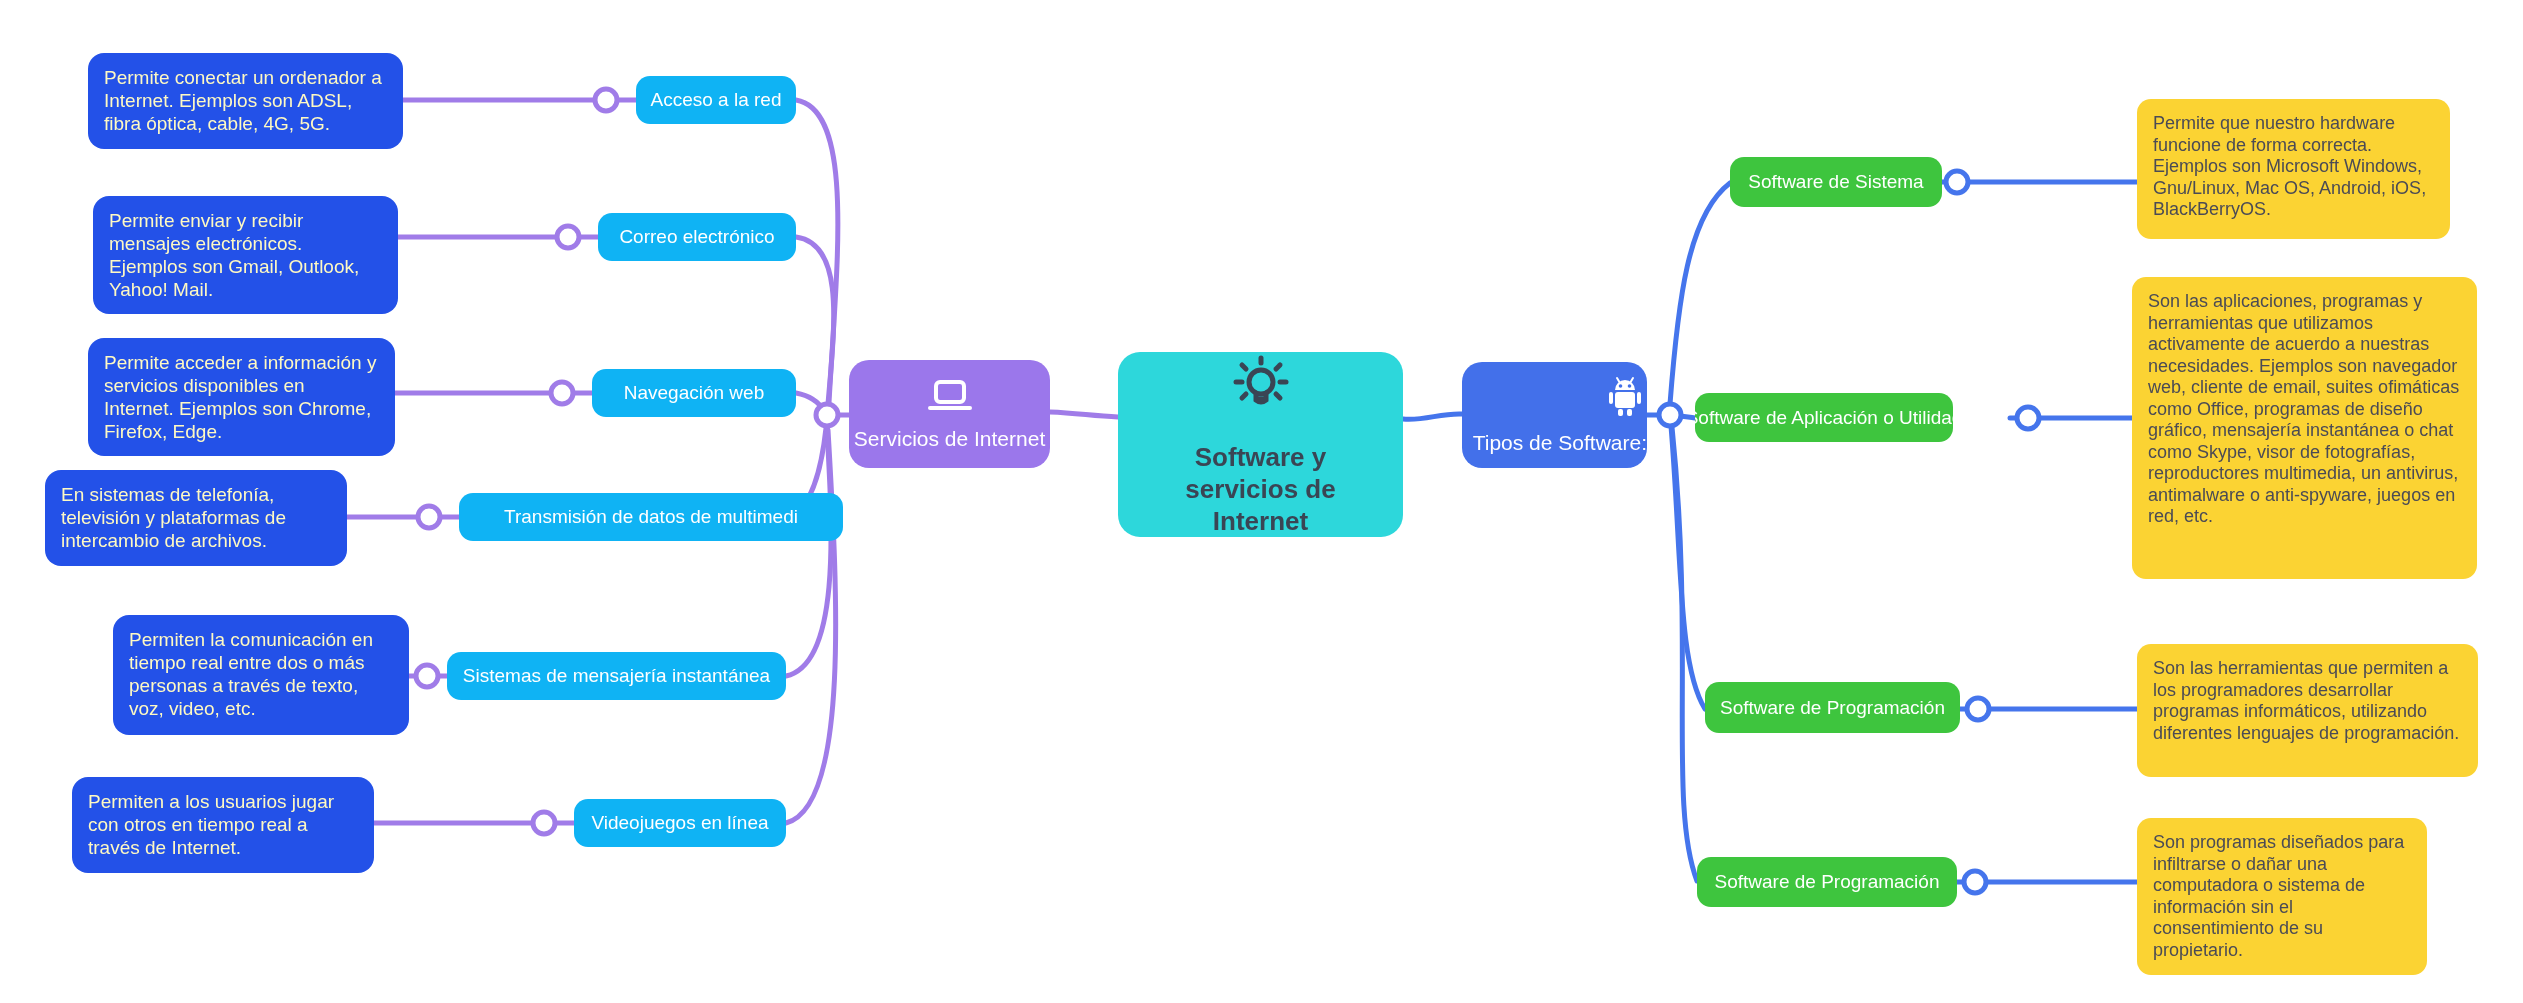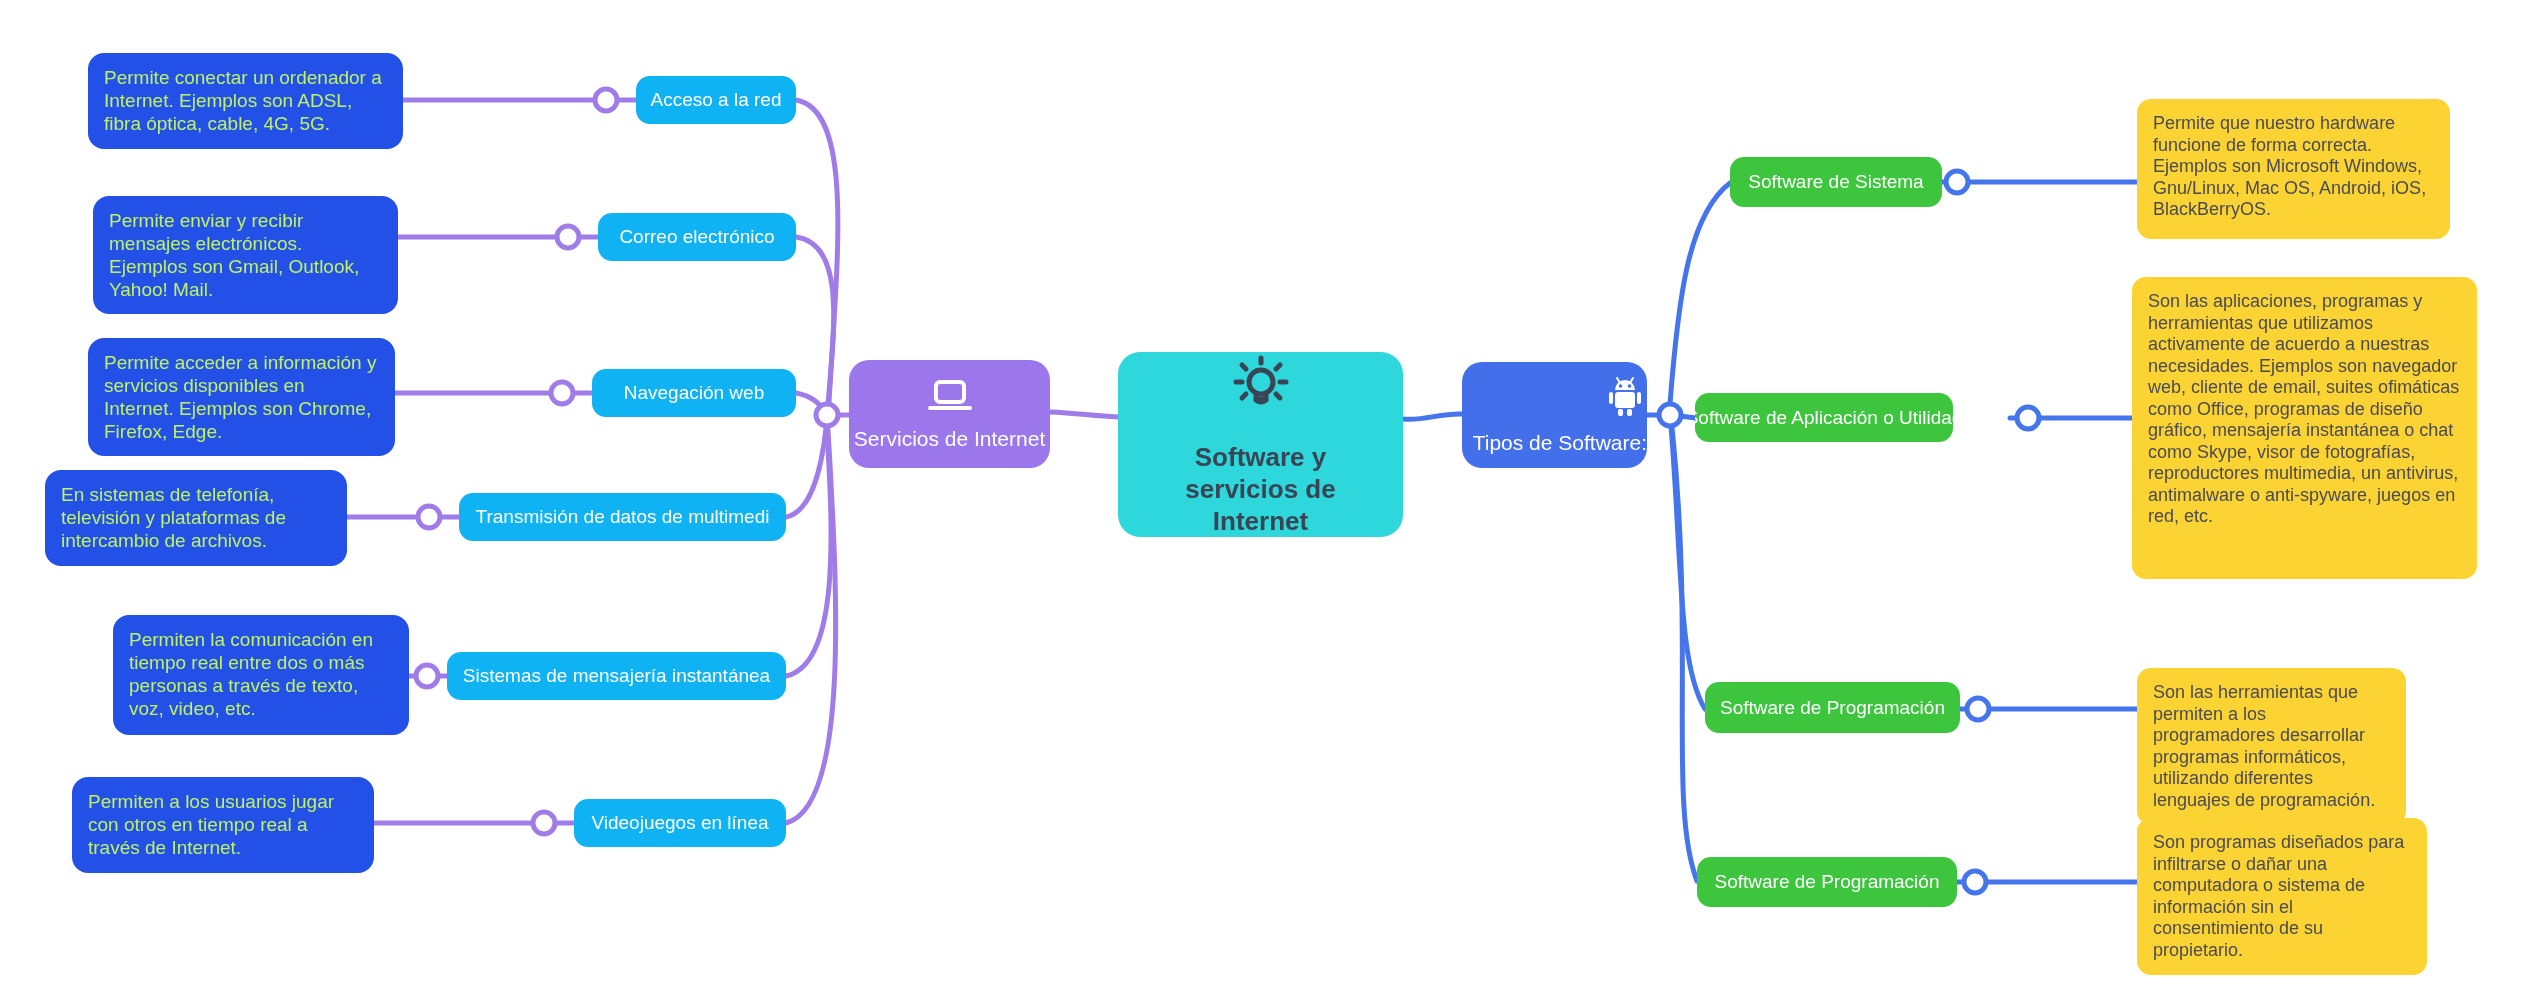--- a/index.html
+++ b/index.html
@@ -3,21 +3,21 @@
 <meta charset="utf-8">
 <style>
   html,body{margin:0;padding:0;background:#ffffff;}
   body{width:2523px;height:1003px;position:relative;overflow:hidden;
        font-family:"Liberation Sans", sans-serif;}
   #canvas{position:absolute;inset:0;width:2523px;height:1003px;}
   svg.wires{position:absolute;left:0;top:0;z-index:1;}
   .node{position:absolute;z-index:2;box-sizing:border-box;}
 
   
-  .note-blue{background:#2351e8;color:#bef264;border-radius:16px;
+  .note-blue{background:#2351e8;color:#fef9c3;border-radius:16px;
              padding:13px 16px;font-size:19px;line-height:23px;font-weight:500;
              text-align:left;}
   
   .topic{background:#0fb3f4;color:#ffffff;border-radius:14px;
          display:flex;align-items:center;justify-content:center;
          font-size:19px;font-weight:500;white-space:nowrap;overflow:hidden;}
   
   .branch-purple{background:#9b77eb;color:#ffffff;border-radius:20px;
          display:flex;flex-direction:column;align-items:center;justify-content:center;
          gap:8px;font-size:21px;font-weight:500;}
@@ -99,21 +99,21 @@
   <div class="node note-blue" style="left:88px;top:53px;width:315px;min-height:96px">Permite conectar un ordenador a Internet. Ejemplos son ADSL, fibra óptica, cable, 4G, 5G.</div>
   <div class="node note-blue" style="left:93px;top:196px;width:305px;min-height:93px">Permite enviar y recibir mensajes electrónicos. Ejemplos son Gmail, Outlook, Yahoo! Mail.</div>
   <div class="node note-blue" style="left:88px;top:338px;width:307px;min-height:112px">Permite acceder a información y servicios disponibles en Internet. Ejemplos son Chrome, Firefox, Edge.</div>
   <div class="node note-blue" style="left:45px;top:470px;width:302px;min-height:96px">En sistemas de telefonía, televisión y plataformas de intercambio de archivos.</div>
   <div class="node note-blue" style="left:113px;top:615px;width:296px;min-height:120px">Permiten la comunicación en tiempo real entre dos o más personas a través de texto, voz, video, etc.</div>
   <div class="node note-blue" style="left:72px;top:777px;width:302px;min-height:96px">Permiten a los usuarios jugar con otros en tiempo real a través de Internet.</div>
 
   <div class="node topic" style="left:636px;top:76px;width:160px;height:48px">Acceso a la red</div>
   <div class="node topic" style="left:598px;top:213px;width:198px;height:48px">Correo electrónico</div>
   <div class="node topic" style="left:592px;top:369px;width:204px;height:48px">Navegación web</div>
-  <div class="node topic" style="left:459px;top:493px;width:327px;height:48px">Transmisión de datos de multimedi</div>
+  <div class="node topic" style="left:459px;top:493px;width:384px;height:48px">Transmisión de datos de multimedi</div>
   <div class="node topic" style="left:447px;top:652px;width:339px;height:48px">Sistemas de mensajería instantánea</div>
   <div class="node topic" style="left:574px;top:799px;width:212px;height:48px">Videojuegos en línea</div>
 
   <div class="node branch-purple" style="left:849px;top:360px;width:201px;height:108px">
     <span>
       <svg width="48" height="36" viewBox="0 0 48 36">
         <rect x="10" y="4" width="28" height="20" rx="4" fill="none" stroke="#ffffff" stroke-width="4"></rect>
         <line x1="4" y1="30" x2="44" y2="30" stroke="#ffffff" stroke-width="4" stroke-linecap="round"></line>
       </svg>
     </span>
@@ -162,16 +162,16 @@
     <span>Tipos de Software:</span>
   </div>
 
   <div class="node gnode" style="left:1730px;top:157px;width:212px;height:50px">Software de Sistema</div>
   <div class="node gnode" style="left:1695px;top:393px;width:258px;height:49px">Software de Aplicación o Utilidad</div>
   <div class="node gnode" style="left:1705px;top:682px;width:255px;height:51px">Software de Programación</div>
   <div class="node gnode" style="left:1697px;top:857px;width:260px;height:50px">Software de Programación</div>
 
   <div class="node note-yellow" style="left:2137px;top:99px;width:313px;min-height:140px">Permite que nuestro hardware funcione de forma correcta. Ejemplos son Microsoft Windows, Gnu/Linux, Mac OS, Android, iOS, BlackBerryOS.</div>
   <div class="node note-yellow" style="left:2132px;top:277px;width:345px;min-height:302px">Son las aplicaciones, programas y herramientas que utilizamos activamente de acuerdo a nuestras necesidades. Ejemplos son navegador web, cliente de email, suites ofimáticas como Office, programas de diseño gráfico, mensajería instantánea o chat como Skype, visor de fotografías, reproductores multimedia, un antivirus, antimalware o anti-spyware, juegos en red, etc.</div>
-  <div class="node note-yellow" style="left:2137px;top:668px;width:269px;min-height:133px">Son las herramientas que permiten a los programadores desarrollar programas informáticos, utilizando diferentes lenguajes de programación.</div>
+  <div class="node note-yellow" style="left:2137px;top:644px;width:341px;min-height:133px">Son las herramientas que permiten a los programadores desarrollar programas informáticos, utilizando diferentes lenguajes de programación.</div>
   <div class="node note-yellow" style="left:2137px;top:818px;width:290px;min-height:138px">Son programas diseñados para infiltrarse o dañar una computadora o sistema de información sin el consentimiento de su propietario.</div>
 
 </div>
 
 </body></html>

